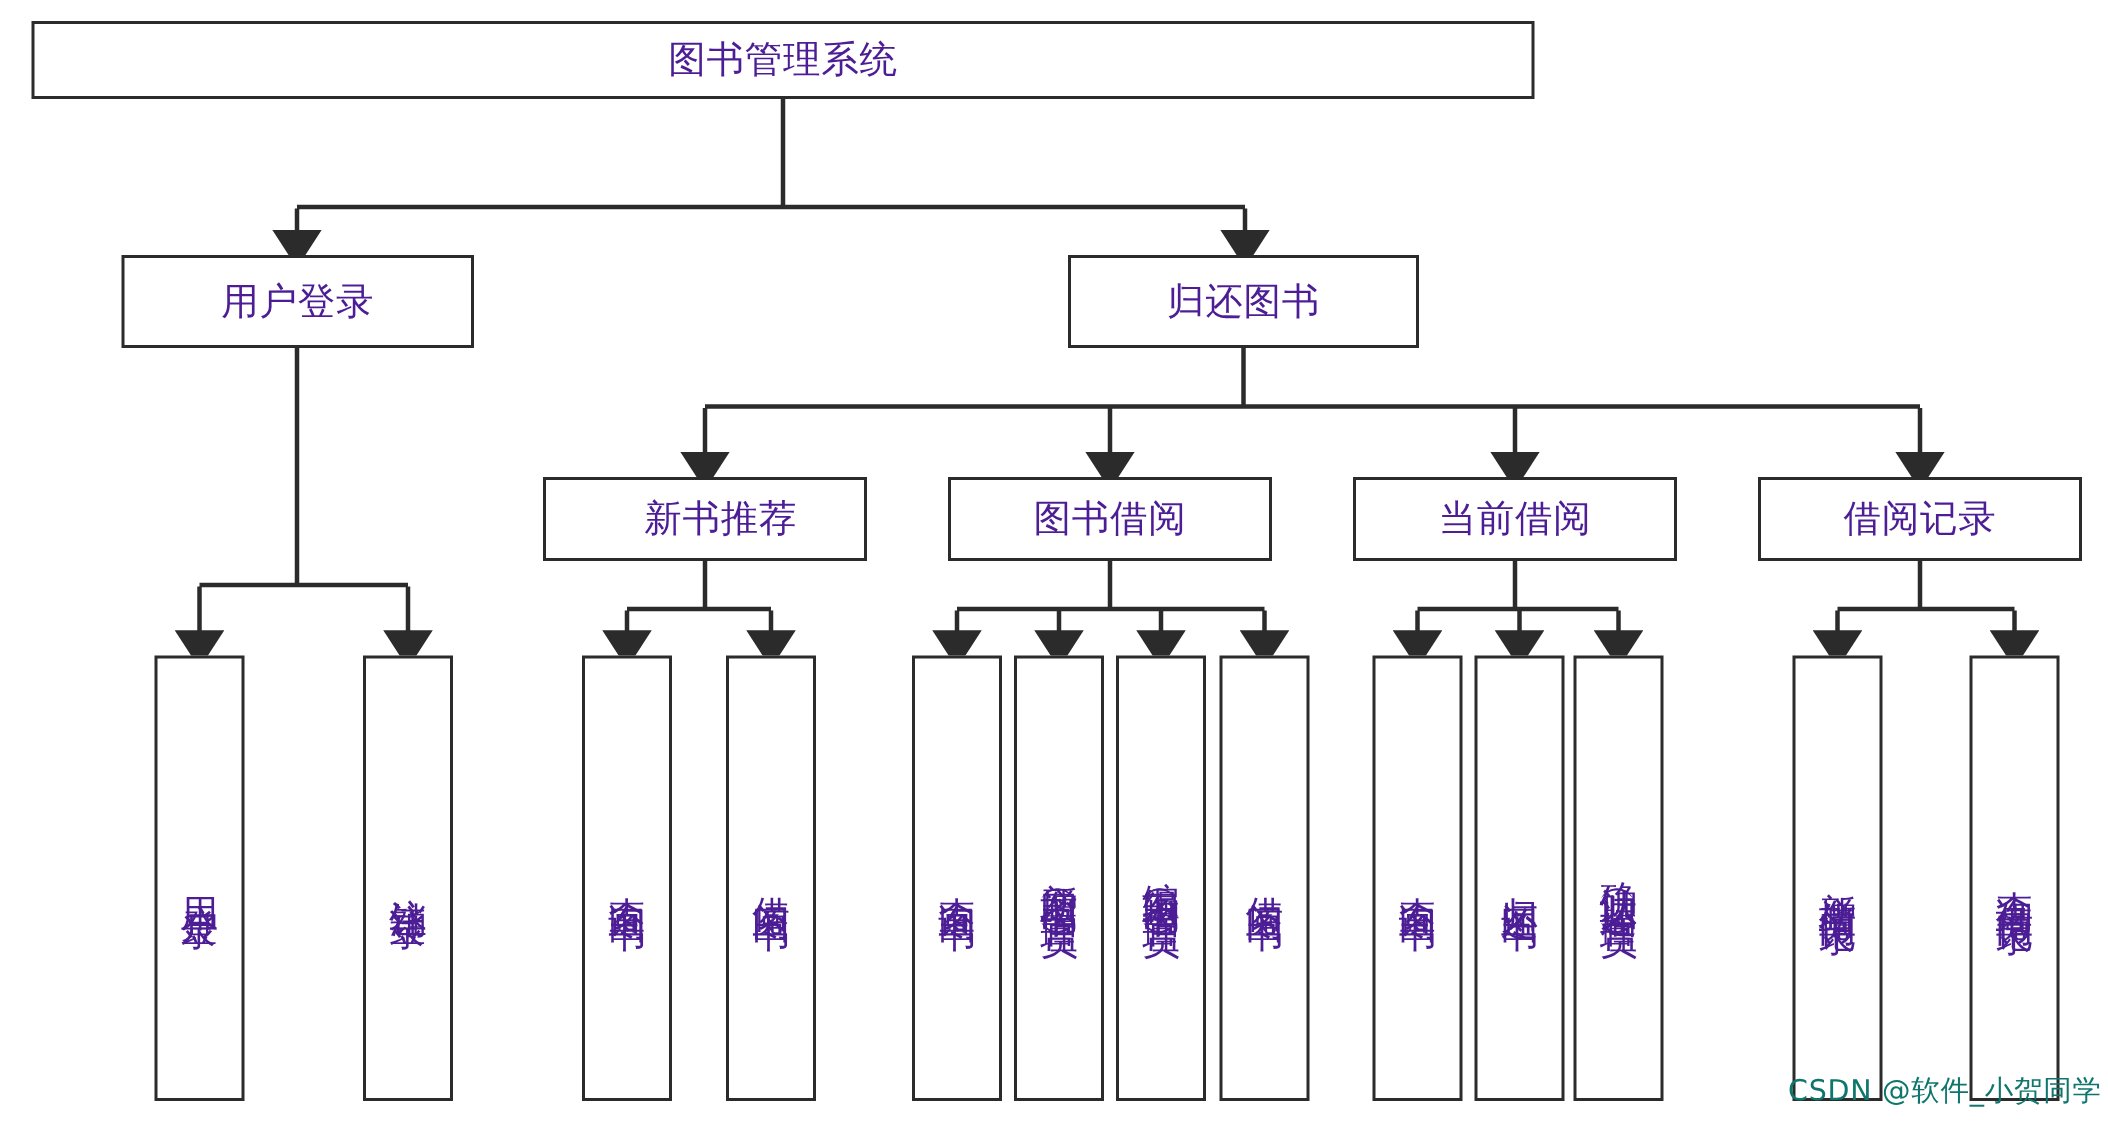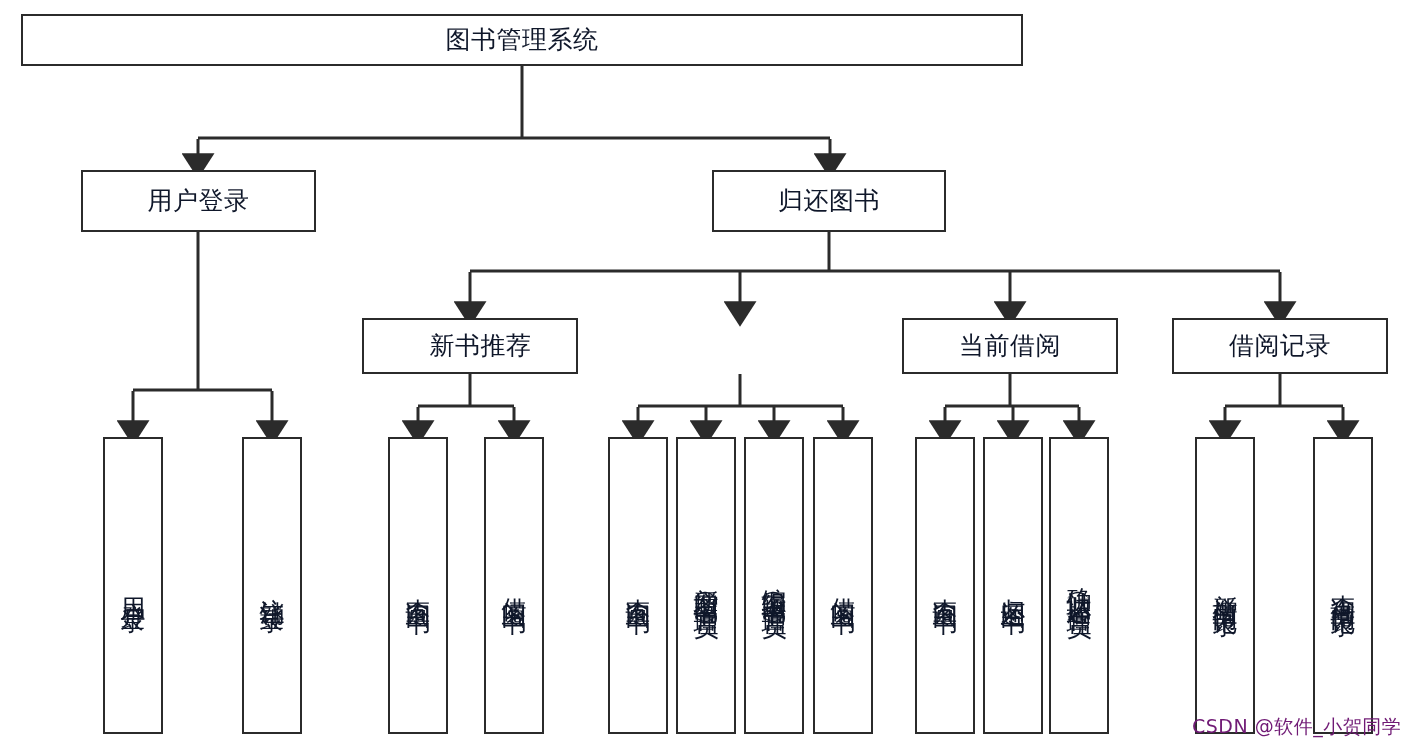--- a/index.html
+++ b/index.html
@@ -26,21 +26,21 @@
     pointer-events: none;
   }
   .node {
     position: absolute;
     box-sizing: border-box;
     background: #ffffff;
     border: 2.5px solid #2b2b2b;
     display: flex;
     align-items: center;
     justify-content: center;
-    color: #0f172a;
+    color: #4c1d95;
   }
   .node .label {
     display: block;
     text-align: center;
     line-height: 1.18;
   }
   .node.horiz .label {
     writing-mode: horizontal-tb;
     font-size: 25px;
     letter-spacing: 0.5px;
@@ -53,21 +53,21 @@
     writing-mode: vertical-rl;
     text-orientation: upright;
     font-size: 25px;
     letter-spacing: 4px;
     line-height: 1.0;
     white-space: nowrap;
   }
   .node.root .label { font-size: 25px; }
   .watermark {
     position: absolute;
-    color: #701a75;
+    color: #0f766e;
     font-size: 19px;
     white-space: nowrap;
     letter-spacing: 0.5px;
   }
 </style>
 </head>
 <body>
 
 <div id="canvas">
 
@@ -140,20 +140,23 @@
   <div class="node horiz" style="left:81px; top:170px; width:235px; height:62px;">
     <span class="label">用户登录</span>
   </div>
   <div class="node horiz" style="left:712px; top:170px; width:234px; height:62px;">
     <span class="label">归还图书</span>
   </div>
 
   <div class="node horiz" style="left:362px; top:318px; width:216px; height:56px;padding-left:21px;">
     <span class="label">新书推荐</span>
   </div>
+  <div class="node horiz" style="left:632px; top:318px; width:216px; height:56px;">
+    <span class="label">图书借阅</span>
+  </div>
   <div class="node horiz" style="left:1172px; top:318px; width:216px; height:56px;">
     <span class="label">借阅记录</span>
   </div>
   <div class="node horiz" style="left:902px; top:318px; width:216px; height:56px;">
     <span class="label">当前借阅</span>
   </div>
 
   <div class="node vert" style="left:103px; top:437px; width:60px; height:297px;">
     <span class="label">用户登录</span>
   </div>

